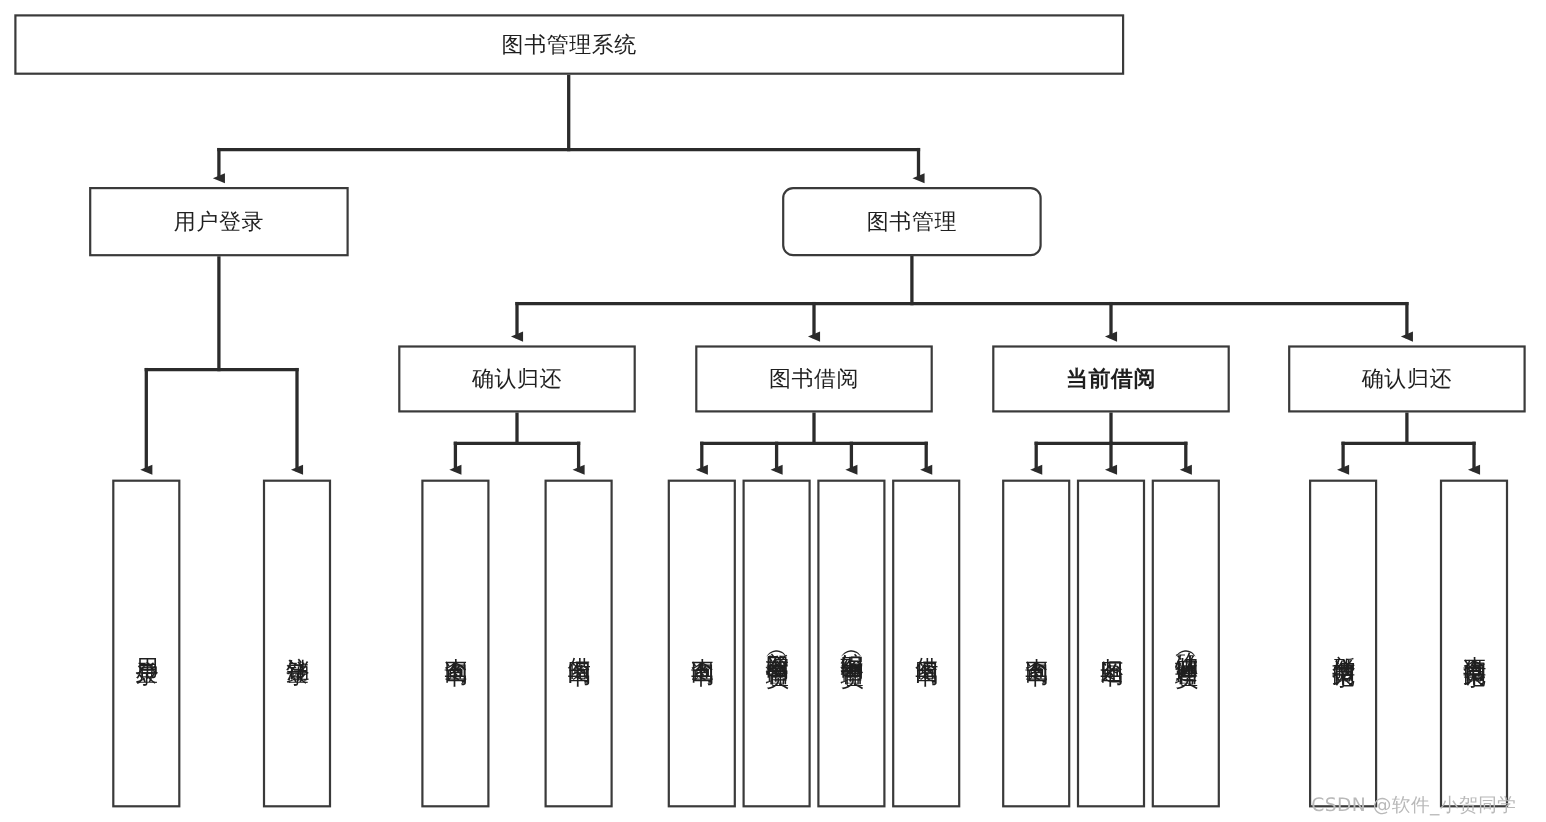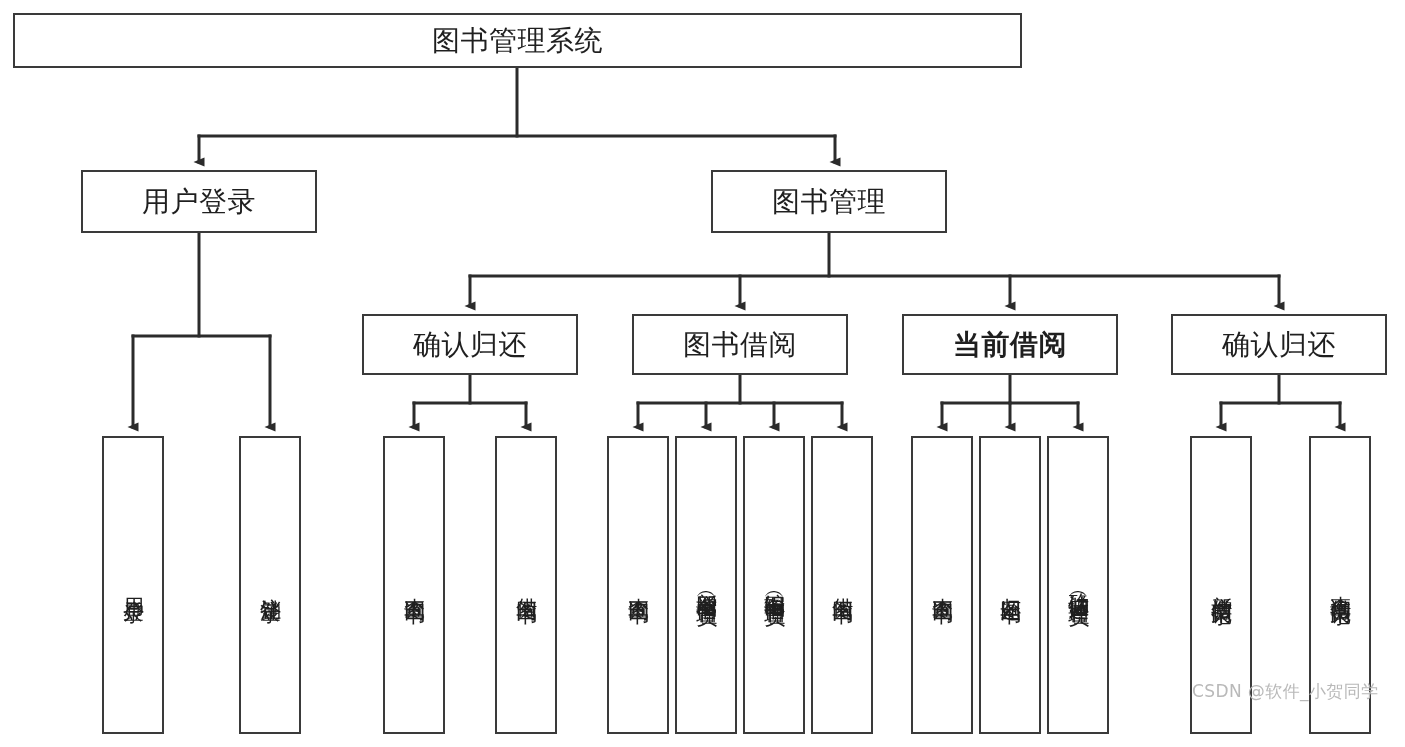--- a/index.html
+++ b/index.html
@@ -25,21 +25,21 @@
     position:absolute;
     box-sizing:border-box;
     background:#ffffff;
     border:2px solid #3a3a3a;
     display:flex;
     align-items:center;
     justify-content:center;
     text-align:center;
   }
   .node .label{
-    font-size:28px;
+    font-size:20px;
     line-height:1.25;
     color:#1f1f1f;
     letter-spacing:0.5px;
     white-space:nowrap;
   }
   .node.leaf{
     align-items:center;
     justify-content:center;
   }
   .node.leaf .label{
@@ -118,21 +118,21 @@
     </g>
   </svg>
 
   <div class="node" style="left:13px; top:13px; width:1009px; height:55px;">
     <span class="label">图书管理系统</span>
   </div>
 
   <div class="node" style="left:81px; top:170px; width:236px; height:63px;">
     <span class="label">用户登录</span>
   </div>
-  <div class="node" style="left:711px; top:170px; width:236px; height:63px;">
+  <div class="node" style="left:711px; top:170px; width:236px; height:63px;border-radius:10px;">
     <span class="label">图书管理</span>
   </div>
 
   <div class="node" style="left:362px; top:314px; width:216px; height:61px;">
     <span class="label">确认归还</span>
   </div>
   <div class="node" style="left:632px; top:314px; width:216px; height:61px;">
     <span class="label">图书借阅</span>
   </div>
   <div class="node" style="left:902px; top:314px; width:216px; height:61px;font-weight:bold;">
@@ -179,17 +179,17 @@
     <span class="label">确认归还（管理员）</span>
   </div>
 
   <div class="node leaf" style="left:1190px; top:436px; width:62px; height:298px;">
     <span class="label">新增借阅记录</span>
   </div>
   <div class="node leaf" style="left:1309px; top:436px; width:62px; height:298px;">
     <span class="label">查询借阅记录</span>
   </div>
 
-  <div class="watermark" style="left:1192px; top:680px;">
+  <div class="watermark" style="left:1192px; top:720px;">
     <span>CSDN @软件_小贺同学</span>
   </div>
 
 </div>
 
 </body></html>

